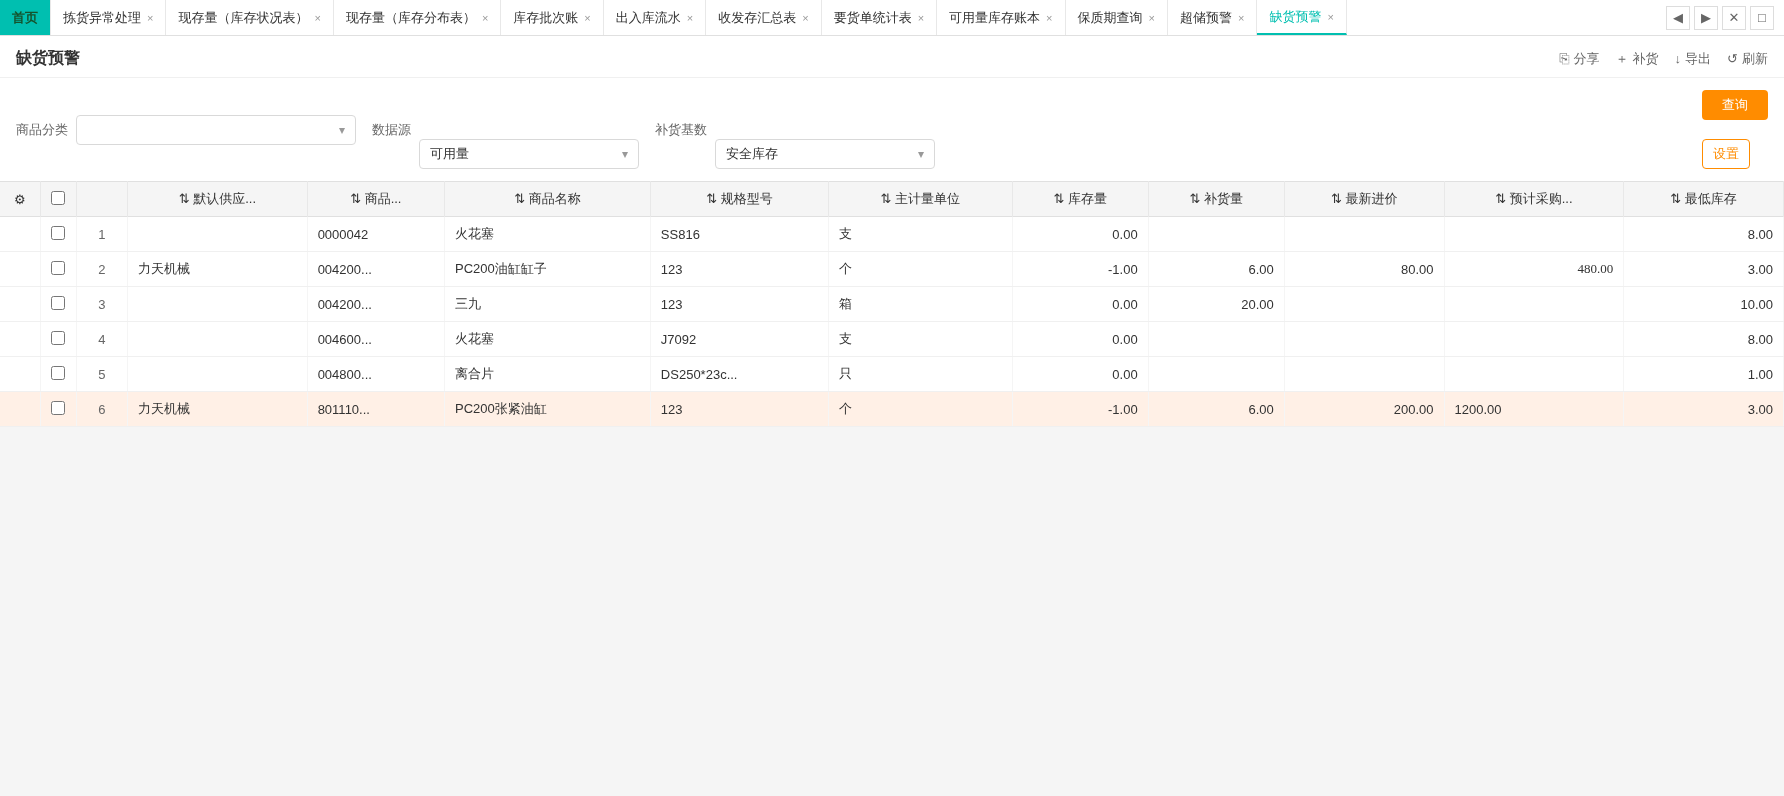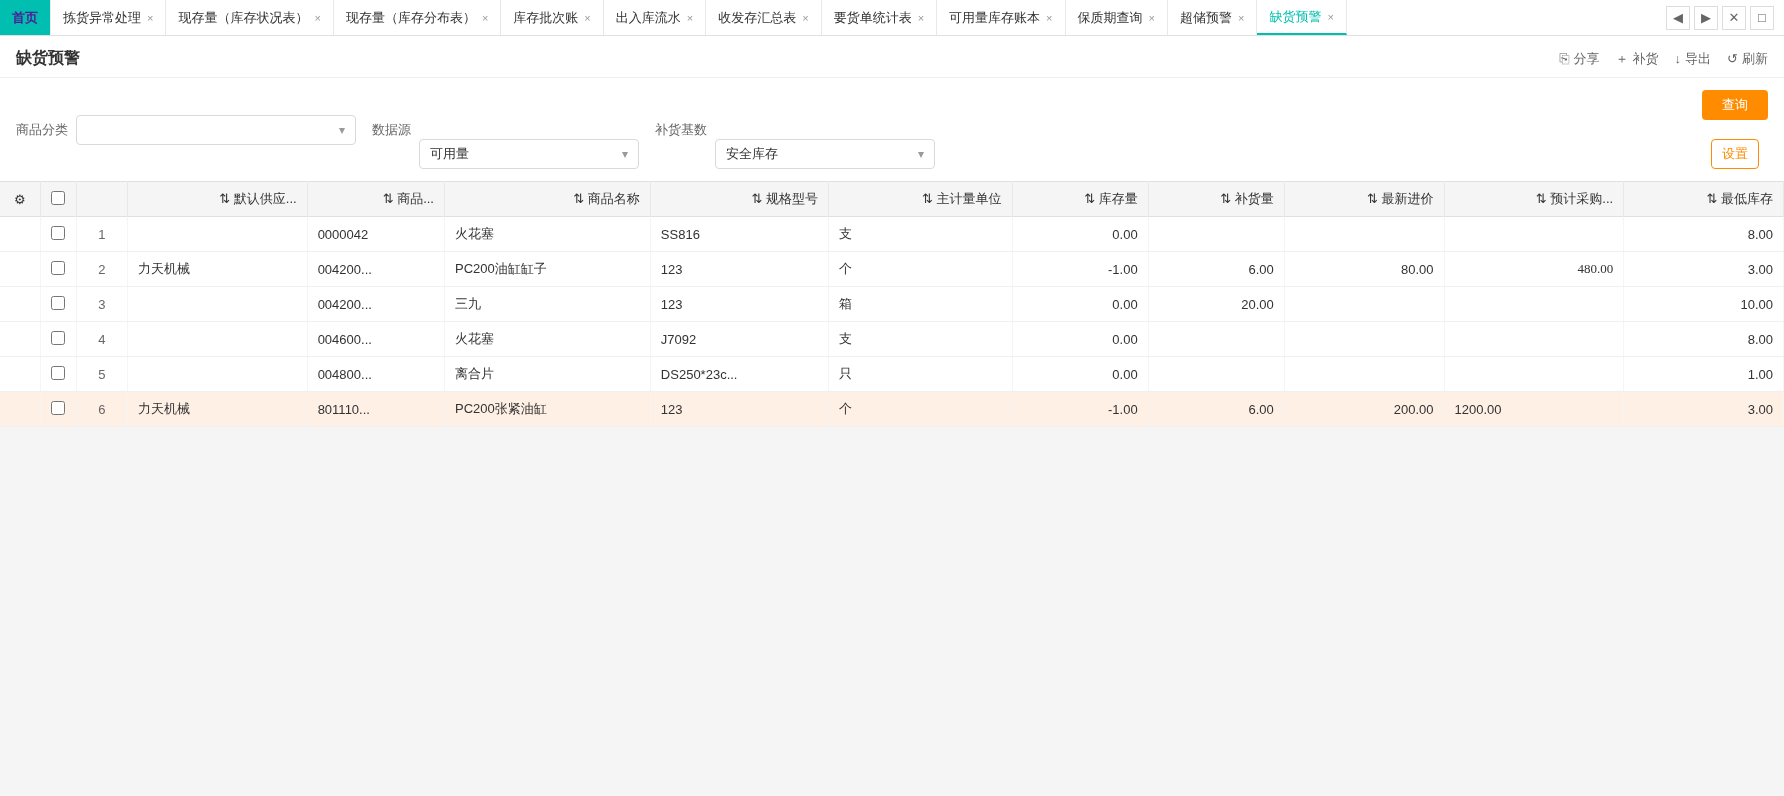--- a/index.html
+++ b/index.html
@@ -21,21 +21,21 @@
       height: 100%;
       white-space: nowrap;
       cursor: pointer;
       font-size: 13px;
       color: #333;
       border-right: 1px solid #e8e8e8;
       position: relative;
     }
     .top-nav-item.home {
       background: #00bfb0;
-      color: #4c1d95;
+      color: #14532d;
       font-weight: bold;
     }
     .top-nav-item.active {
       background: #fff;
       color: #00bfb0;
       border-bottom: 2px solid #00bfb0;
     }
     .top-nav-item .close-btn {
       margin-left: 6px;
       font-size: 11px;
@@ -160,41 +160,41 @@
       cursor: pointer;
       font-size: 13px;
       height: 30px;
     }
 
     .filter-right {
       margin-left: auto;
       display: flex;
       flex-direction: column;
       gap: 19px;
-      align-items: center;
+      align-items: flex-start;
     }
 
     
     .table-container {
       overflow: auto;
       padding: 0;
     }
     table {
       width: 100%;
       border-collapse: collapse;
       font-size: 13px;
     }
     thead tr {
       background: #f5f5f5;
       border-top: 1px solid #e0e0e0;
       border-bottom: 1px solid #e0e0e0;
     }
     th {
       padding: 8px 10px;
-      text-align: right;
+      text-align: center;
       font-weight: normal;
       color: #333;
       border-right: 1px solid #e8e8e8;
       white-space: nowrap;
       position: relative;
     }
     td {
       padding: 8px 10px;
       border-bottom: 1px solid #f0f0f0;
       border-right: 1px solid #f5f5f5;

